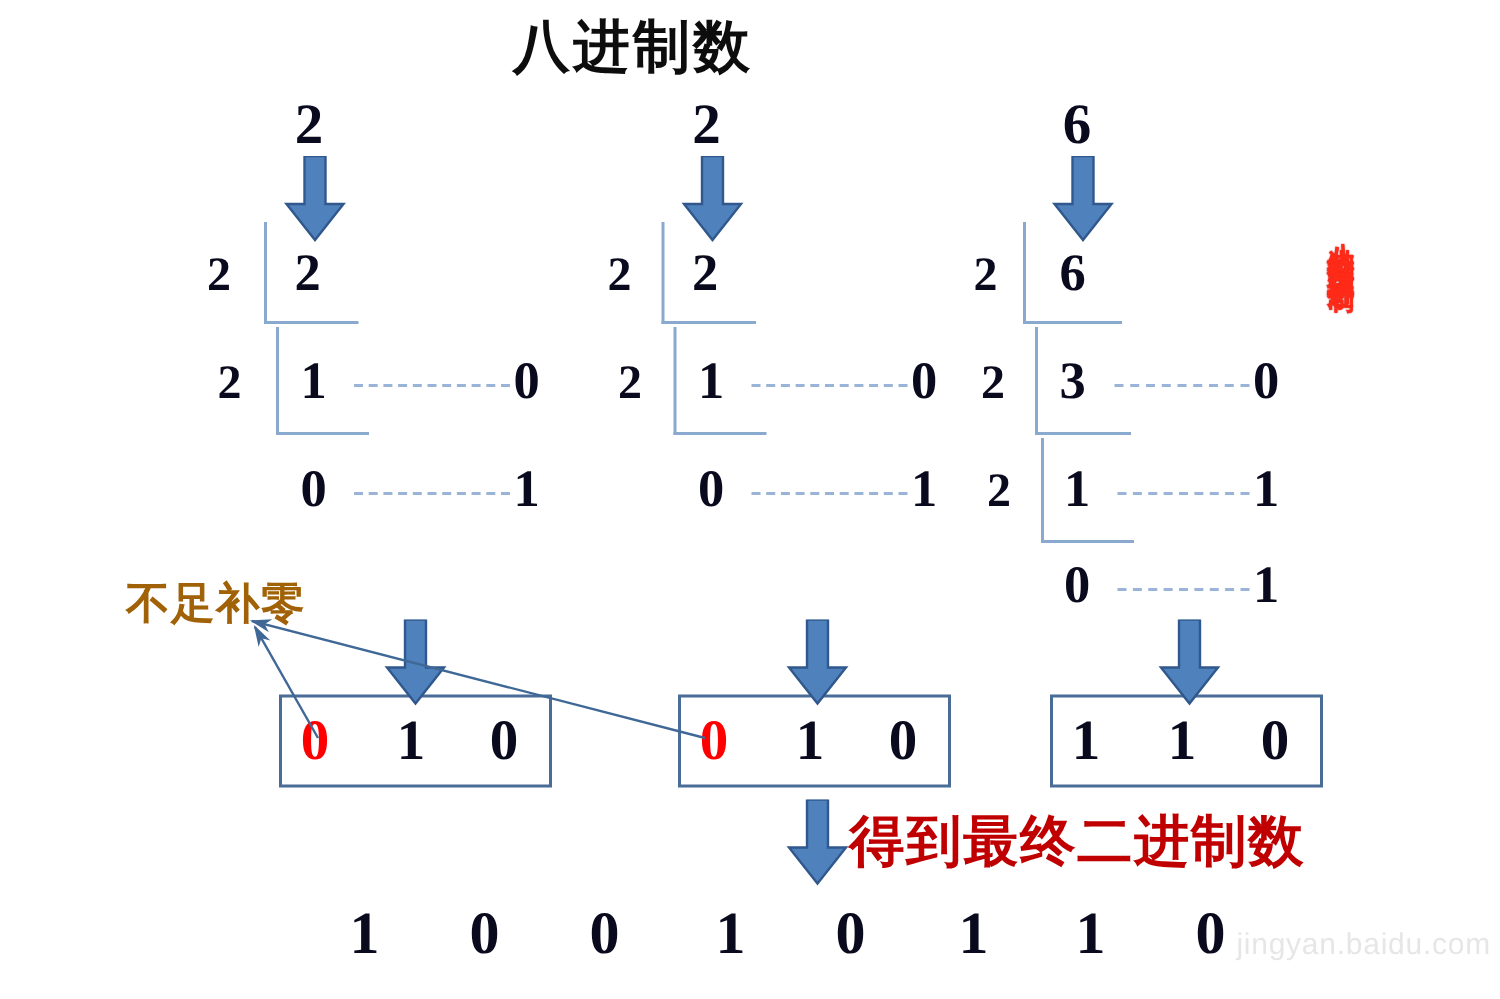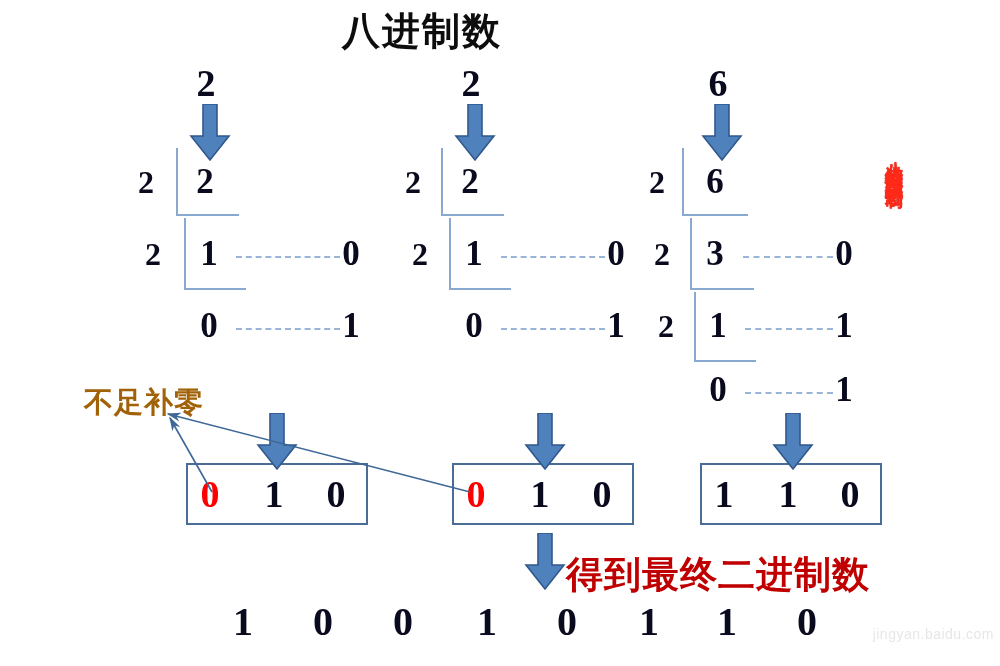--- a/index.html
+++ b/index.html
@@ -43,21 +43,21 @@
     font-family: "Liberation Sans", sans-serif;
     font-size: 40px;
     font-weight: 700;
     color: transparent;
     -webkit-text-stroke: 1.5px #cfcfcf;
     letter-spacing: 1px;
     line-height: 1;
   }
   .baidu-wm .bd-sub {
     font-family: "Liberation Sans", sans-serif;
-    font-size: 14px;
+    font-size: 20px;
     color: #c9c9c9;
     letter-spacing: 0.5px;
     text-align: right;
     margin-top: 2px;
   }
 
   .title {
     position: absolute;
     left: 0;
     top: 6px;
@@ -168,21 +168,21 @@
     color: #a16207;
     letter-spacing: 1px;
     z-index: 4;
     white-space: nowrap;
     margin-top: 23px;
   }
 
   .finallabel {
     position: absolute;
     left: 566px;
-    top: 550px;
+    top: 536px;
     font-family: "Liberation Serif", serif;
     font-size: 37px;
     font-weight: 700;
     color: #c00000;
     letter-spacing: 1px;
     z-index: 4;
     white-space: nowrap;
   }
 
   .finalrow {

